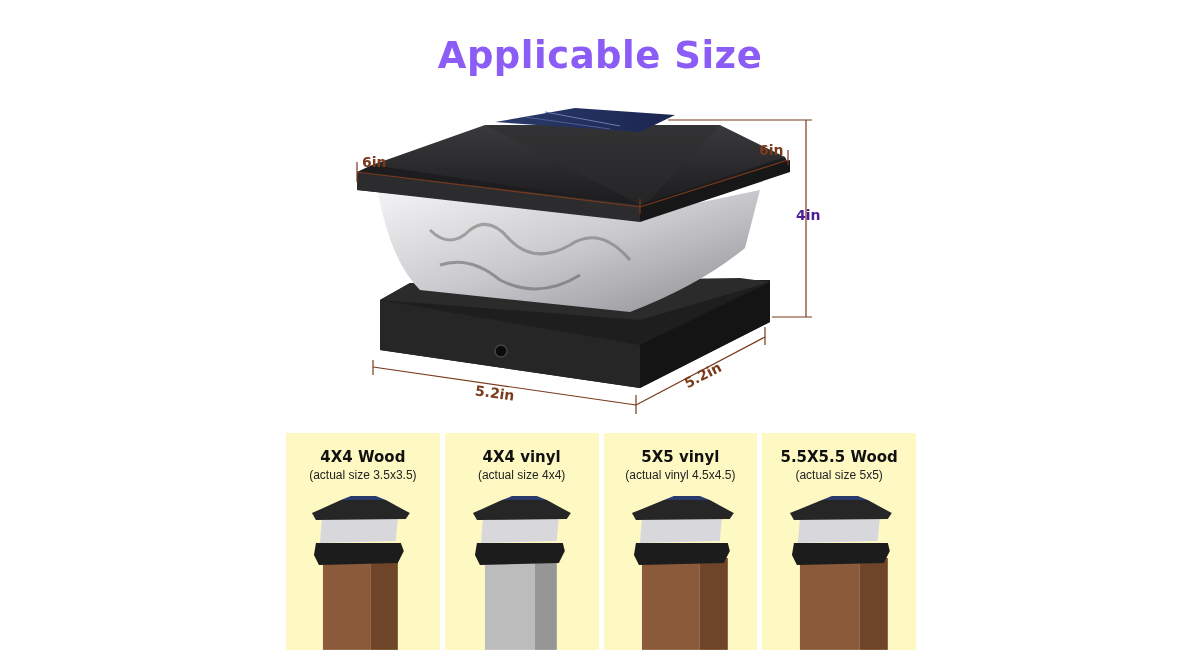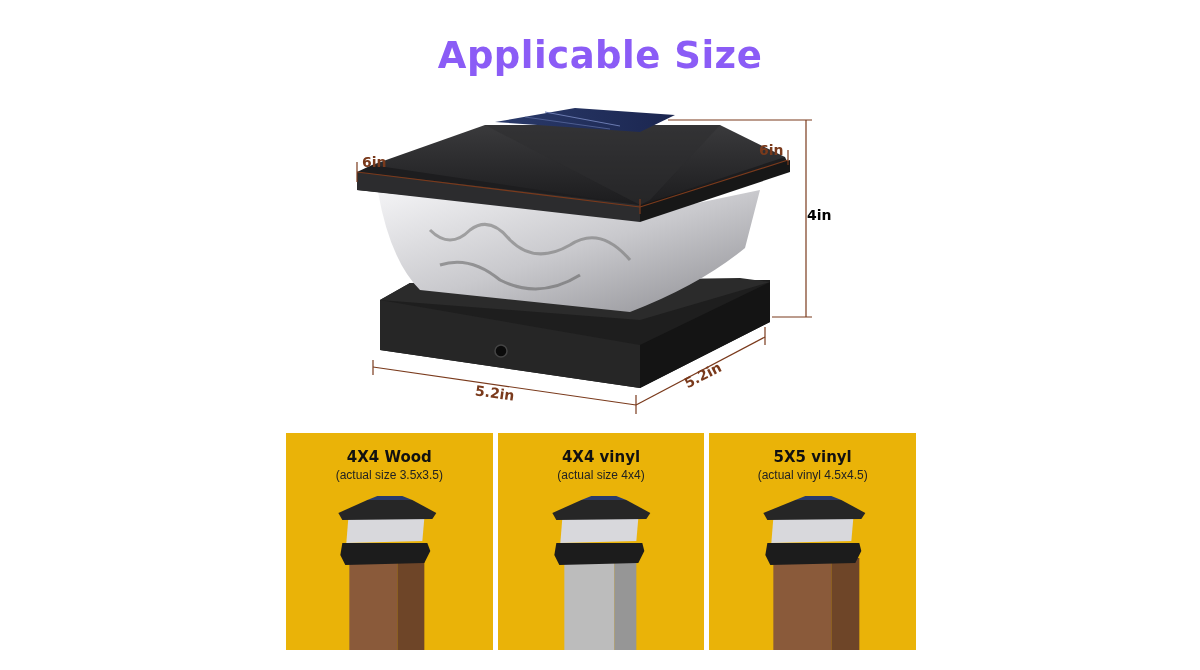--- a/index.html
+++ b/index.html
@@ -10,21 +10,21 @@
   .title {
     position: absolute; left: 0; top: 34px; width: 1200px; text-align: center;
     font-size: 37px; font-weight: bold; letter-spacing: 0.5px;
   }
   .hero { position: absolute; left: 340px; top: 105px; width: 500px; height: 320px; text-align: right; }
   .dim-label {
     position: absolute; font-family: "DejaVu Sans", sans-serif; font-weight: bold; font-size: 14px;
   }
   .panels { position: absolute; left: 286px; top: 433px; width: 630px; height: 217px; display: flex; gap: 5px; }
   .panel {
-    flex: 1; background: #eab308; position: relative; overflow: hidden;
+    flex: 1; background: #fef9c3; position: relative; overflow: hidden;
   }
   .panel-title {
     position: absolute; top: 15px; width: 100%; text-align: center;
     font-family: "DejaVu Sans", sans-serif; font-weight: bold; font-size: 15px; color: #111;
   }
   .panel-sub {
     position: absolute; top: 35px; width: 100%; text-align: center;
     font-family: "Liberation Sans", sans-serif; font-size: 12px; color: #222;
   }
   .mini { position: absolute; left: 0; top: 60px; width: 100%; height: 157px; }
@@ -84,21 +84,21 @@
       <line x1="772" y1="317" x2="812" y2="317"></line>
       <line x1="373" y1="367" x2="636" y2="405"></line>
       <line x1="373" y1="360" x2="373" y2="375"></line>
       <line x1="636" y1="395" x2="636" y2="414"></line>
       <line x1="636" y1="405" x2="765" y2="337"></line>
       <line x1="765" y1="327" x2="765" y2="345"></line>
     </g>
   </svg>
   <div class="dim-label" style="left:22px;top:49px;color:#7a3a1c">6in</div>
   <div class="dim-label" style="left:419px;top:37px;color:#7a3a1c">6in</div>
-  <div class="dim-label" style="left:467px;top:102px;color:#000000">4in</div>
+  <div class="dim-label" style="left:456px;top:102px;color:#4c1d95">4in</div>
   <div class="dim-label" style="left:135px;top:280px;color:#7a3a1c;transform:rotate(8deg)">5.2in</div>
   <div class="dim-label" style="left:343px;top:262px;color:#7a3a1c;transform:rotate(-27deg)">5.2in</div>
 </div>
 
 <div class="panels">
   <div class="panel">
     <div class="panel-title">4X4 Wood</div>
     <div class="panel-sub">(actual size 3.5x3.5)</div>
     <svg class="mini" viewBox="0 0 154 157">
       <rect x="37" y="65" width="48" height="92" fill="#8a5a3a"></rect>
@@ -126,13 +126,25 @@
     <div class="panel-sub">(actual vinyl 4.5x4.5)</div>
     <svg class="mini" viewBox="0 0 154 157">
       <rect x="38" y="65" width="58" height="92" fill="#8a5a3a"></rect>
       <rect x="96" y="65" width="28" height="92" fill="#6e4528"></rect>
       <polygon points="32,50 124,50 126,58 120,70 35,72 30,62" fill="#1c1c1c"></polygon>
       <polygon points="38,25 118,25 116,48 36,50" fill="#d8d8dc"></polygon>
       <polygon points="28,20 60,7 106,7 130,20 126,26 32,27" fill="#262626"></polygon>
       <polygon points="60,7 106,7 96,3 70,3" fill="#2a3a6a"></polygon>
     </svg>
   </div>
+  <div class="panel">
+    <div class="panel-title">5.5X5.5 Wood</div>
+    <div class="panel-sub">(actual size 5x5)</div>
+    <svg class="mini" viewBox="0 0 154 157">
+      <rect x="38" y="65" width="60" height="92" fill="#8a5a3a"></rect>
+      <rect x="98" y="65" width="28" height="92" fill="#6e4528"></rect>
+      <polygon points="32,50 126,50 128,58 122,70 35,72 30,62" fill="#1c1c1c"></polygon>
+      <polygon points="38,25 118,25 116,48 36,50" fill="#d8d8dc"></polygon>
+      <polygon points="28,20 60,7 106,7 130,20 126,26 32,27" fill="#262626"></polygon>
+      <polygon points="60,7 106,7 96,3 70,3" fill="#2a3a6a"></polygon>
+    </svg>
+  </div>
 </div>
 
 </body></html>

